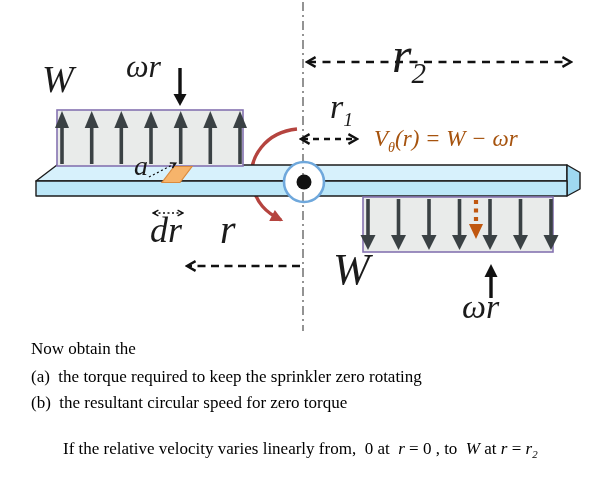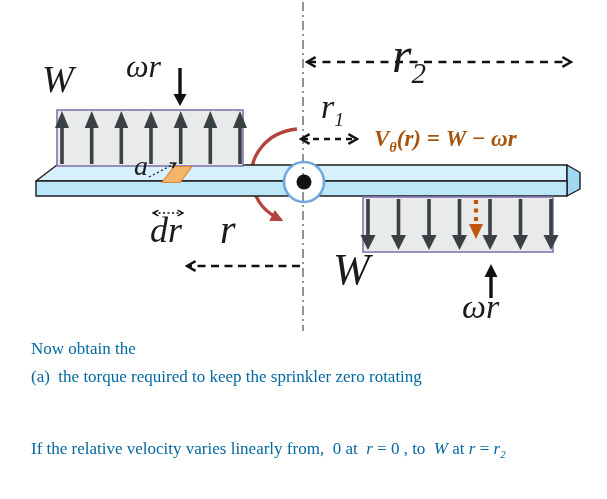--- a/index.html
+++ b/index.html
@@ -8,26 +8,26 @@
     font-family:"Liberation Serif","DejaVu Serif",serif;color:#161616;
   }
   #diagram-svg{position:absolute;left:0;top:0;}
   .lbl{
     position:absolute;font-style:italic;line-height:1;color:#1b1b1b;
     font-family:"Liberation Serif","DejaVu Serif",serif;white-space:pre;
   }
   .lbl sub{font-size:58%;line-height:0;}
   .equation{
     position:absolute;left:374px;top:127px;font-size:23px;line-height:1;
-    font-style:italic;font-weight:bold;color:#A6530E;white-space:pre;
+    font-style:italic;font-weight:normal;color:#A6530E;white-space:pre;
     font-family:"Liberation Serif","DejaVu Serif",serif;
   }
   .equation sub{font-size:62%;line-height:0;}
   .txt{
-    position:absolute;left:31px;font-size:17px;line-height:1.25;color:#0369a1;
+    position:absolute;left:31px;font-size:17px;line-height:1.25;color:#000000;
     white-space:pre;font-family:"Liberation Serif","DejaVu Serif",serif;
   }
   .txt .v{font-style:italic;}
   .txt sub{font-size:64%;line-height:0;font-style:italic;}
 </style>
 </head>
 <body>
 
 <div id="stage">
 
@@ -115,25 +115,26 @@
     </g>
     <g stroke="#111111" fill="#111111">
       <line x1="491" y1="298" x2="491" y2="276" stroke-width="3.4"></line>
       <polygon points="484.5,277 497.5,277 491,264" stroke="none"></polygon>
     </g>
   </svg>
 
   <div class="lbl" style="left:42px;top:60px;font-size:38px;">W</div>
   <div class="lbl" style="left:126px;top:50px;font-size:32px;">ωr</div>
   <div class="lbl" style="left:392px;top:30px;font-size:50px;"><span>r</span><sub>2</sub></div>
-  <div class="lbl" style="left:321px;top:90px;font-size:34px;text-align:center;"><span>r</span><sub>1</sub></div>
+  <div class="lbl" style="left:330px;top:90px;font-size:34px;text-align:center;"><span>r</span><sub>1</sub></div>
   <div class="equation"><span>V</span><sub>θ</sub><span>(r) = W − ωr</span></div>
   <div class="lbl" style="left:134px;top:152px;font-size:28px;">a</div>
   <div class="lbl" style="left:150px;top:212px;font-size:36px;text-align:right;">dr</div>
   <div class="lbl" style="left:220px;top:210px;font-size:40px;">r</div>
   <div class="lbl" style="left:333px;top:248px;font-size:44px;">W</div>
   <div class="lbl" style="left:462px;top:290px;font-size:34px;">ωr</div>
 
   <div class="txt" style="top:338px;">Now obtain the</div>
   <div class="txt" style="top:366px;">(a)  the torque required to keep the sprinkler zero rotating</div>
-  <div class="txt" style="top:438px;"><span>If the relative velocity varies linearly from,  </span><span>0</span><span> at  </span><span class="v">r</span><span> = 0 , to  </span><span class="v">W</span><span> at </span><span class="v">r</span><span> = </span><span class="v">r</span><sub>2</sub></div>
+  <div class="txt" style="top:392px;">(b)  the resultant circular speed for zero torque</div>
+  <div class="txt" style="top:438px;margin-left:32px;"><span>If the relative velocity varies linearly from,  </span><span>0</span><span> at  </span><span class="v">r</span><span> = 0 , to  </span><span class="v">W</span><span> at </span><span class="v">r</span><span> = </span><span class="v">r</span><sub>2</sub></div>
 
 </div>
 
 </body></html>

